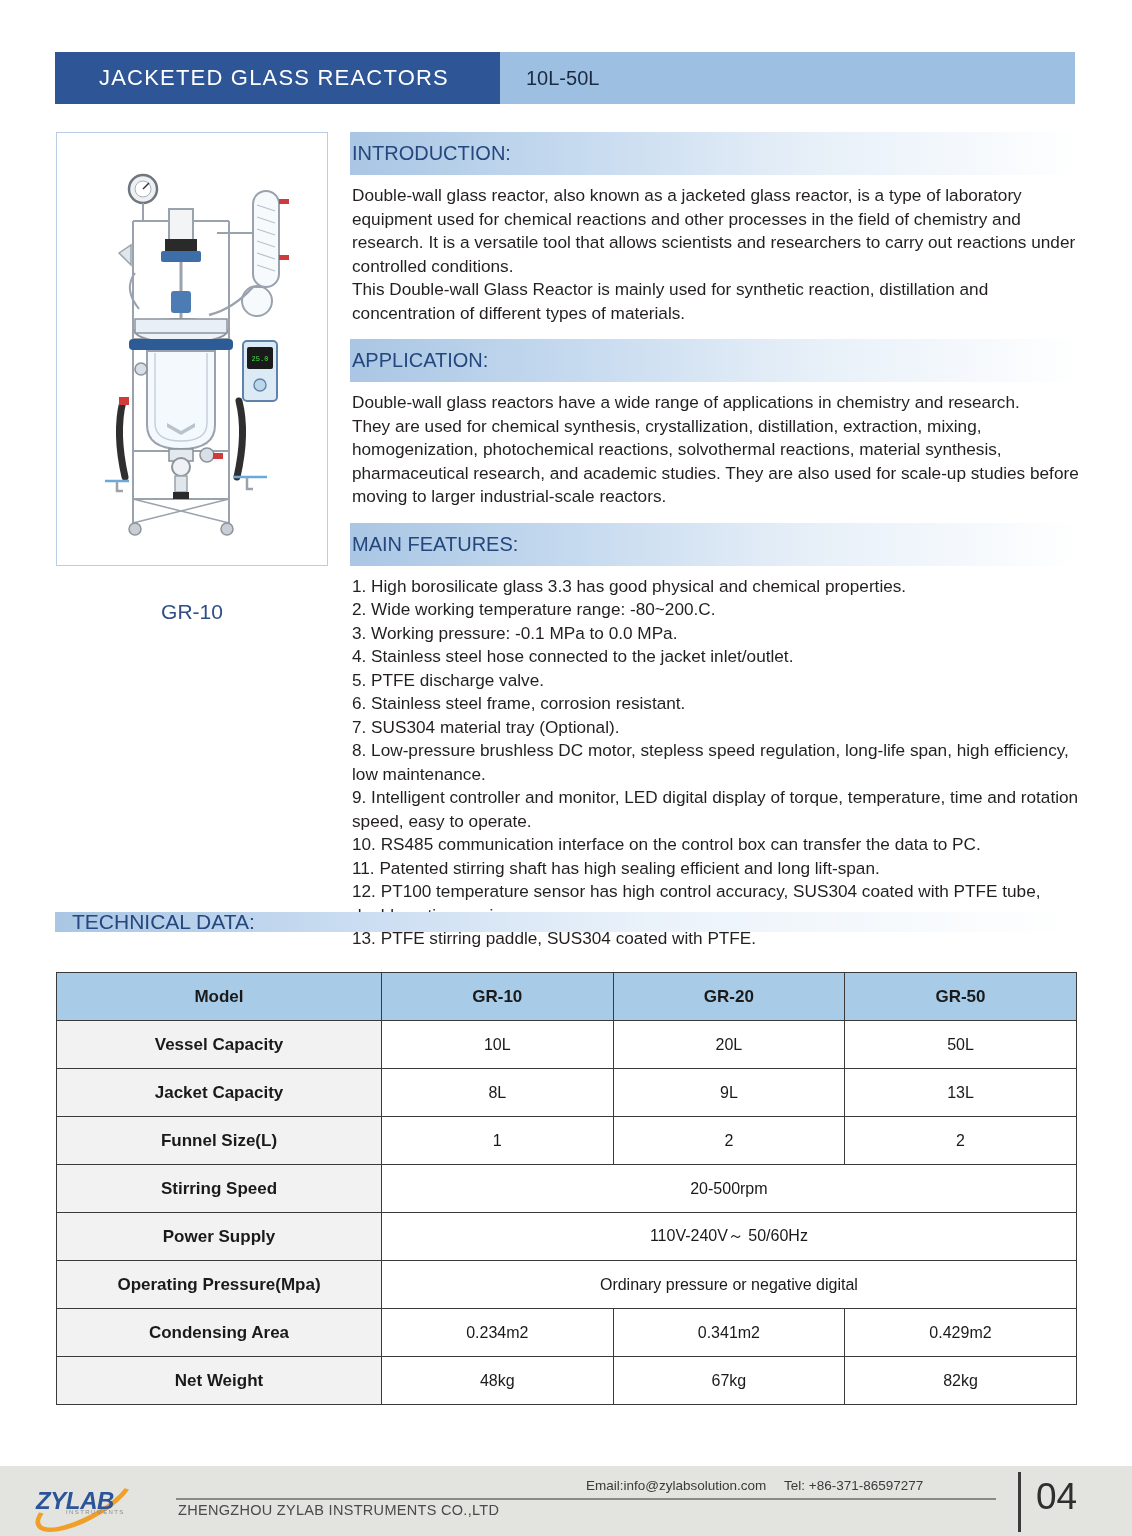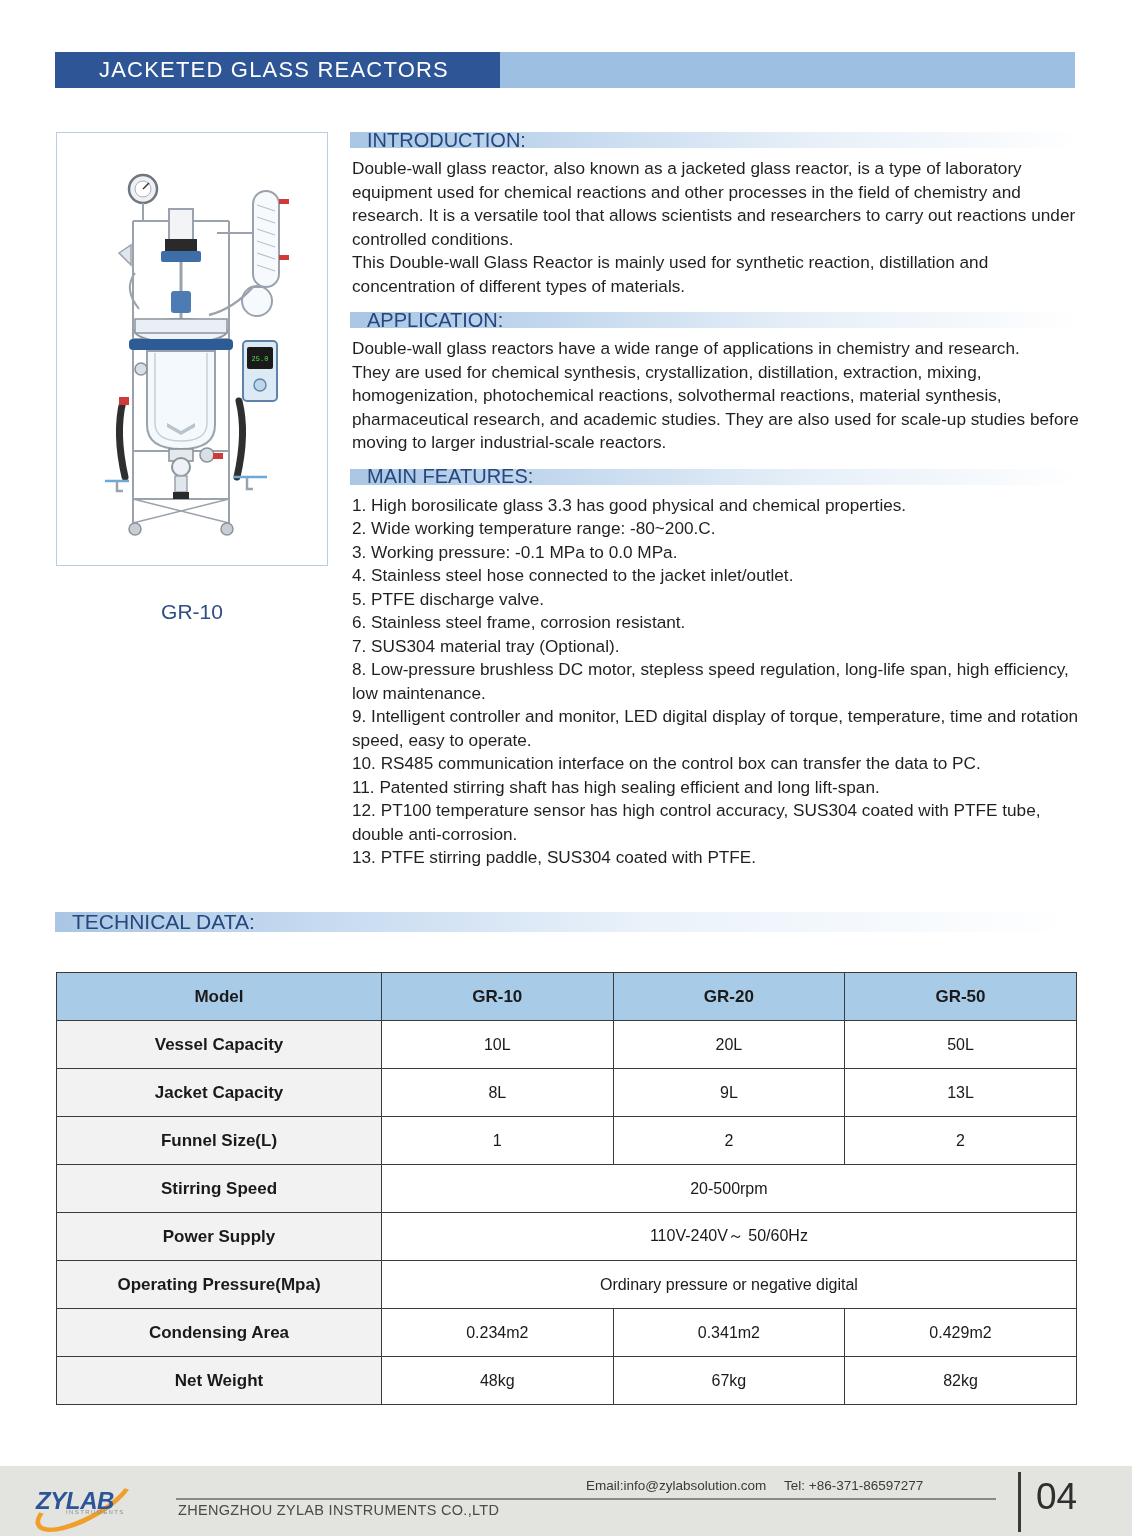--- a/index.html
+++ b/index.html
@@ -14,21 +14,21 @@
     position: relative;
     overflow: hidden;
   }
 
   
   .topbar {
     position: absolute;
     left: 55px;
     top: 52px;
     width: 1020px;
-    height: 36px;
+    height: 52px;
     background: #9dbfe2;
     display: flex;
     align-items: stretch;
   }
   .topbar-title {
     width: 445px;
     background: #2e5596;
     color: #ffffff;
     font-size: 22px;
     letter-spacing: 1.2px;
@@ -70,27 +70,27 @@
   }
 
   
   .content {
     position: absolute;
     left: 350px;
     top: 132px;
     width: 732px;
   }
   .sec-head {
-    height: 16px;
+    height: 43px;
     background: linear-gradient(to right, #a9c6e4 0%, #c3d8ee 28%, #e6eff8 62%, #ffffff 100%);
     color: #24477d;
     font-size: 20px;
     display: flex;
     align-items: center;
-    padding-left: 17px;
+    padding-left: 2px;
     box-sizing: border-box;
     margin-bottom: 9px;
   }
   .body-text {
     color: #231f20;
     font-size: 17.2px;
     line-height: 23.5px;
     margin: 0 0 14px 2px;
   }
   .body-text p { margin: 0; }
@@ -234,20 +234,21 @@
     top: 1476px;
     font-size: 37px;
     color: #2f2f2d;
   }
 </style>
 </head>
 <body>
 
 <div class="topbar">
   <div class="topbar-title">JACKETED GLASS REACTORS</div>
+  <div class="topbar-sub">10L-50L</div>
 </div>
 
 <div class="product-panel">
   <svg viewBox="0 0 272 434" width="272" height="434">
     <rect x="0" y="0" width="272" height="434" fill="#ffffff"></rect>
     <g stroke="#9aa3ad" stroke-width="2" fill="none">
 
       <line x1="76" y1="88" x2="76" y2="390"></line>
       <line x1="172" y1="88" x2="172" y2="390"></line>
       <line x1="76" y1="88" x2="172" y2="88"></line>

